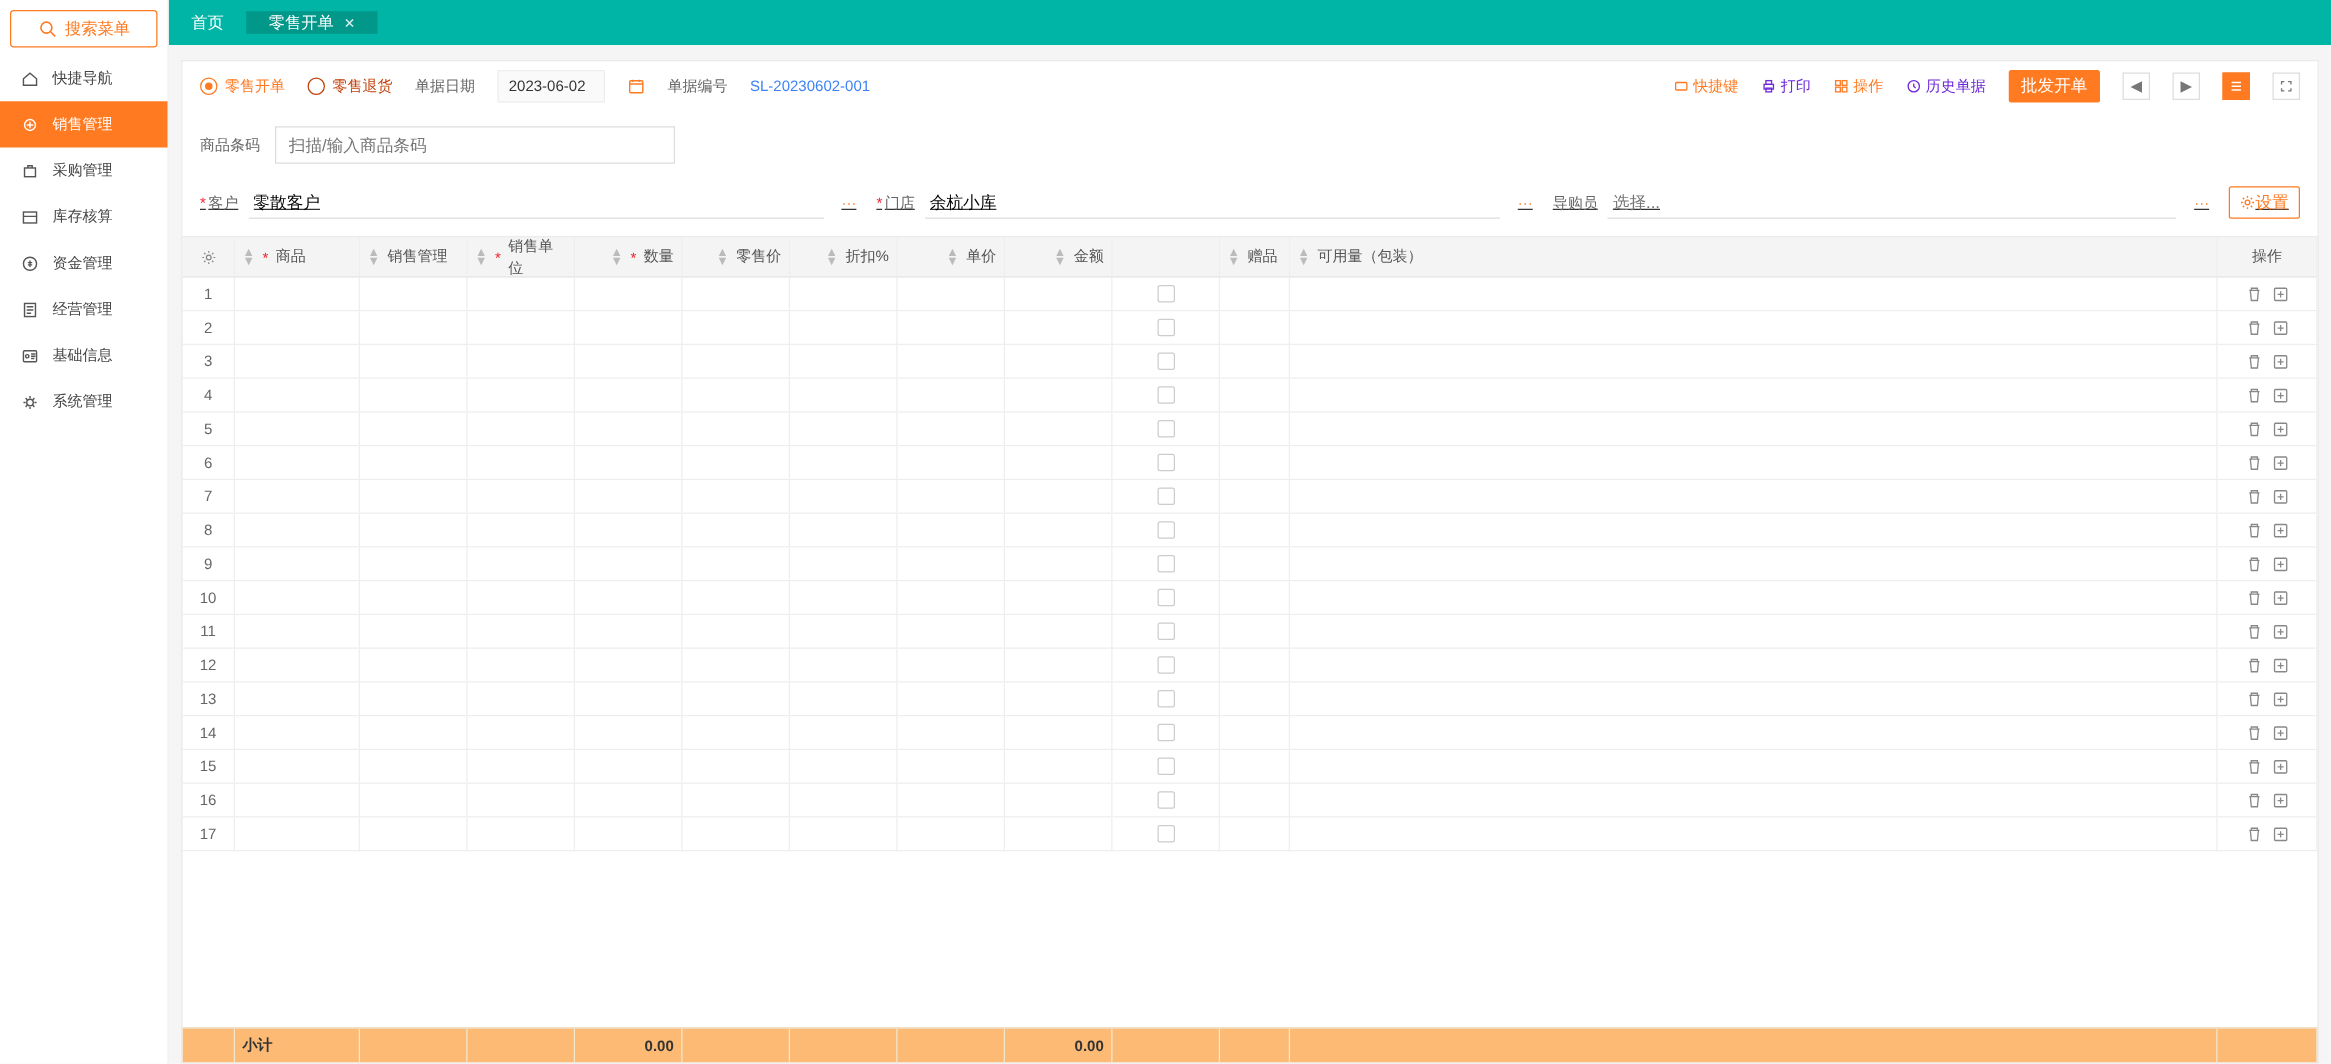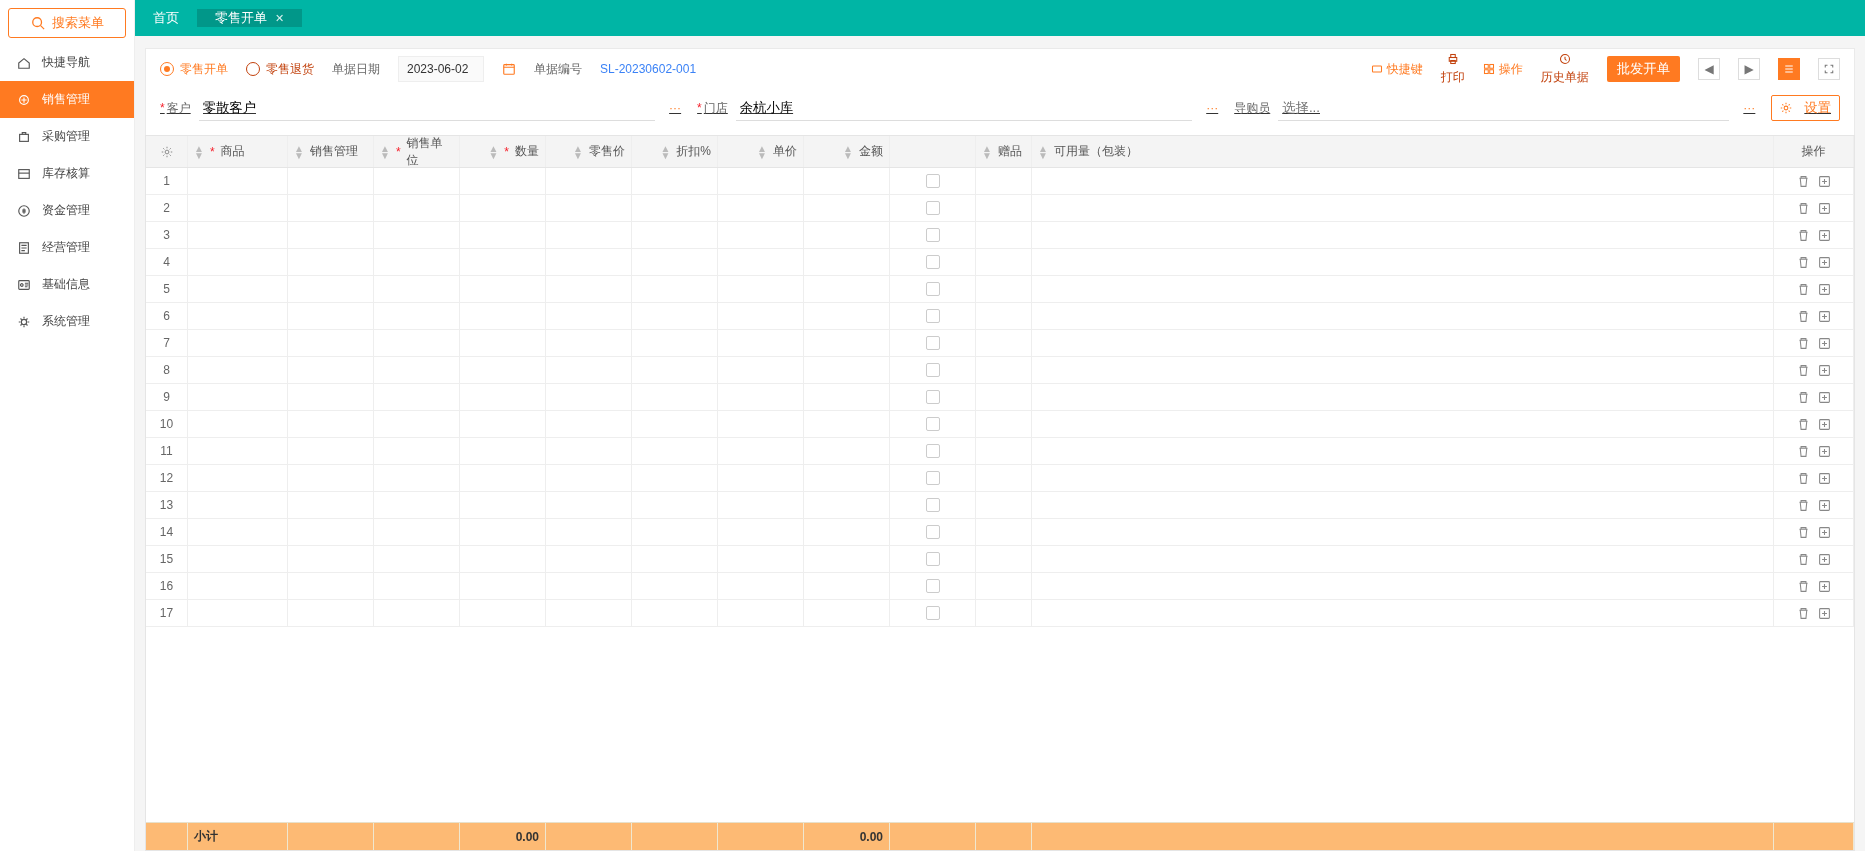--- a/index.html
+++ b/index.html
@@ -77,41 +77,41 @@
 .radio-circle { width:14px; height:14px; border-radius:50%; border:1px solid currentColor; display:inline-flex; align-items:center; justify-content:center;}
 .radio-dot { width:6px; height:6px; border-radius:50%; background: currentColor; }
 .tool-label { color:#666; }
 .date-box {
   border:1px solid #eee; background:#fafafa; height:26px; padding:0 8px; display:flex; align-items:center; min-width:86px;
 }
 .orange-link { color:#ff7a21; display:flex; align-items:center; gap:4px; cursor:pointer;}
 .orange-btn {
   background:#ff7a21; color:#fff; border:none; height:26px; padding:0 10px; border-radius:2px; cursor:pointer;
 }
-.gray-link { color:#c2410c; display:flex; align-items:center; gap:4px; cursor:pointer;flex-direction:column;}
+.gray-link { color:#6d28d9; display:flex; align-items:center; gap:4px; cursor:pointer;}
 .spacer { flex:1; }
 .nav-btn {
   width:22px; height:22px; border:1px solid #ddd; background:#fff; display:flex; align-items:center; justify-content:center; cursor:pointer; color:#777;
 }
 
 
 .barcode-row { padding: 12px 14px; display:flex; align-items:center; gap:12px; }
 .barcode-input { height:30px; border:1px solid #ddd; width:320px; padding:0 10px; }
 
 
 .fields-row { padding: 6px 14px 14px; display:flex; align-items:center; gap:10px;text-decoration:underline; }
 .field-label { color:#666; }
 .req { color:#f5222d; margin-right:2px;}
 .field-input {
   border:none; border-bottom:1px solid #ddd; min-width:170px; height:26px; padding:0 4px; background:transparent;
   flex:1;
 }
 .ellipsis { color:#ff7a21; padding:0 6px; cursor:pointer;}
 .settings-btn {
-  border:1px solid #ff7a21; color:#ff7a21; background:#fff; height:26px; padding:0 8px; border-radius:2px; display:flex; align-items:center; gap:12px; cursor:pointer;
+  border:1px solid #ff7a21; color:#ff7a21; background:#fff; height:26px; padding:0 8px; border-radius:2px; display:flex; align-items:center; gap:0; cursor:pointer;
 }
 .field-block { display:flex; align-items:center; flex:1; gap:8px; }
 
 
 .table-wrap { margin: 0 10px; border:1px solid #e5e5e5; background:#fff; flex:1; display:flex; flex-direction:column; overflow:hidden; }
 .grid-head, .grid-row, .grid-foot {
   display:grid;
   grid-template-columns: 42px 100px 86px 86px 86px 86px 86px 86px 86px 86px 56px 1fr 80px;
   align-items:center;
 }
@@ -304,20 +304,24 @@
               <path d="M3 4h10M3 8h10M3 12h10"></path>
             </svg>
         </span>
         <span class="nav-btn">
           <svg width="12" height="12" viewBox="0 0 16 16" fill="none" stroke="currentColor" stroke-width="1.4">
               <path d="M6 3H3v3M10 3h3v3M6 13H3v-3M10 13h3v-3"></path>
             </svg>
         </span>
       </div>
 
+      <div class="barcode-row">
+        <span class="field-label">商品条码</span>
+        <input class="barcode-input" placeholder="扫描/输入商品条码" style="">
+      </div>
 
       <div class="fields-row">
         <div class="field-block">
           <span class="field-label"><span class="req">*</span><span>客户</span></span>
           <input class="field-input" value="零散客户" style="">
           <span class="ellipsis">···</span>
         </div>
         <div class="field-block">
           <span class="field-label"><span class="req">*</span><span>门店</span></span>
           <input class="field-input" value="余杭小库" style="">

